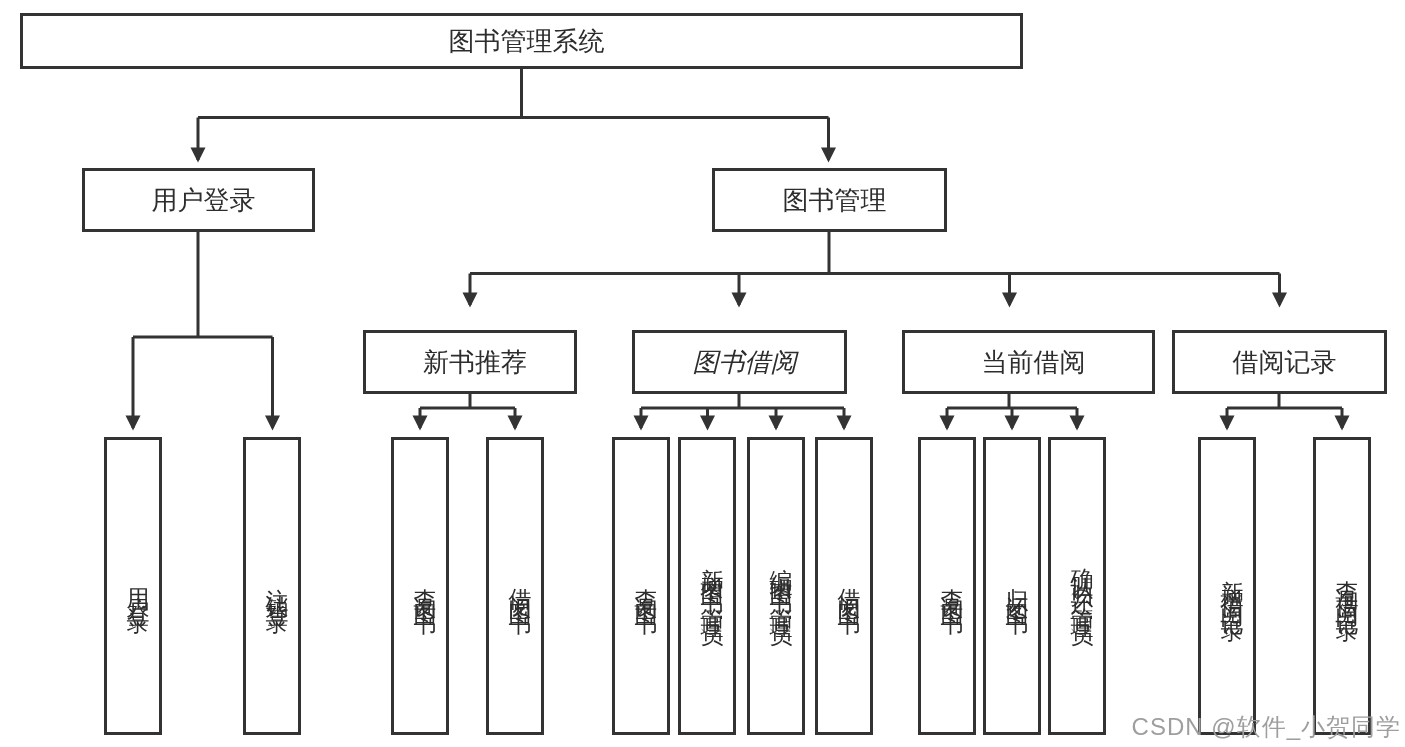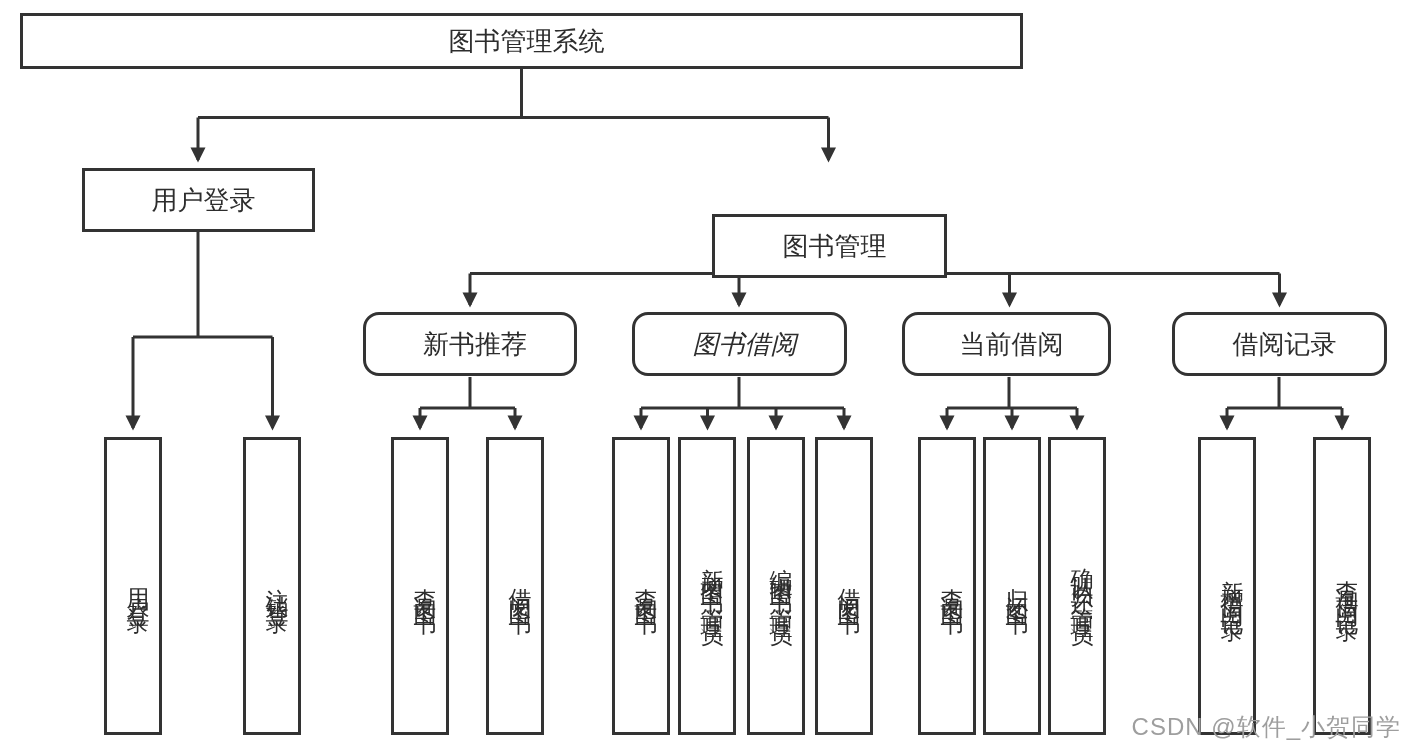--- a/index.html
+++ b/index.html
@@ -9,26 +9,26 @@
   }
   svg.wires { position:absolute; left:0; top:0; z-index:0; }
   .node {
     position:absolute; box-sizing:border-box; background:#ffffff;
     border:3px solid #333333; display:flex; align-items:center; justify-content:center;
     z-index:1; color:#2d2d2d;padding-left:10px;
   }
   .lvl1 { left:20px; top:13px; width:1003px; height:56px; font-size:26px; }
   .lvl2, .lvl3 { height:64px; font-size:26px; }
   .lvl2 { top:168px; }
-  .lvl3 { top:312px;border-radius:16px; }
+  .lvl3 { top:330px; }
   .n2a { left:82px;  width:233px; }
-  .n2b { left:712px; width:235px;margin-top:46px; }
+  .n2b { left:712px; width:235px; }
   .n3a { left:363px;  width:214px; }
   .n3b { left:632px;  width:215px;font-style:italic; }
-  .n3c { left:902px;  width:209px;text-align:center; }
+  .n3c { left:902px;  width:253px;text-align:center; }
   .n3d { left:1172px; width:215px; }
   .leaf { top:437px; width:58px; height:298px; }
   .leaf .vtext {
     writing-mode:vertical-rl; text-orientation:mixed;
     font-size:23px; letter-spacing:8px; line-height:1; white-space:nowrap;
   }
   .L1  { left:104px; }  .L2  { left:243px; }
   .L3  { left:391px; }  .L4  { left:486px; }
   .L5  { left:612px; }  .L6  { left:678px; }  .L7  { left:747px; }  .L8  { left:815px; }
   .L9  { left:918px; }  .L10 { left:983px; }  .L11 { left:1048px; }

